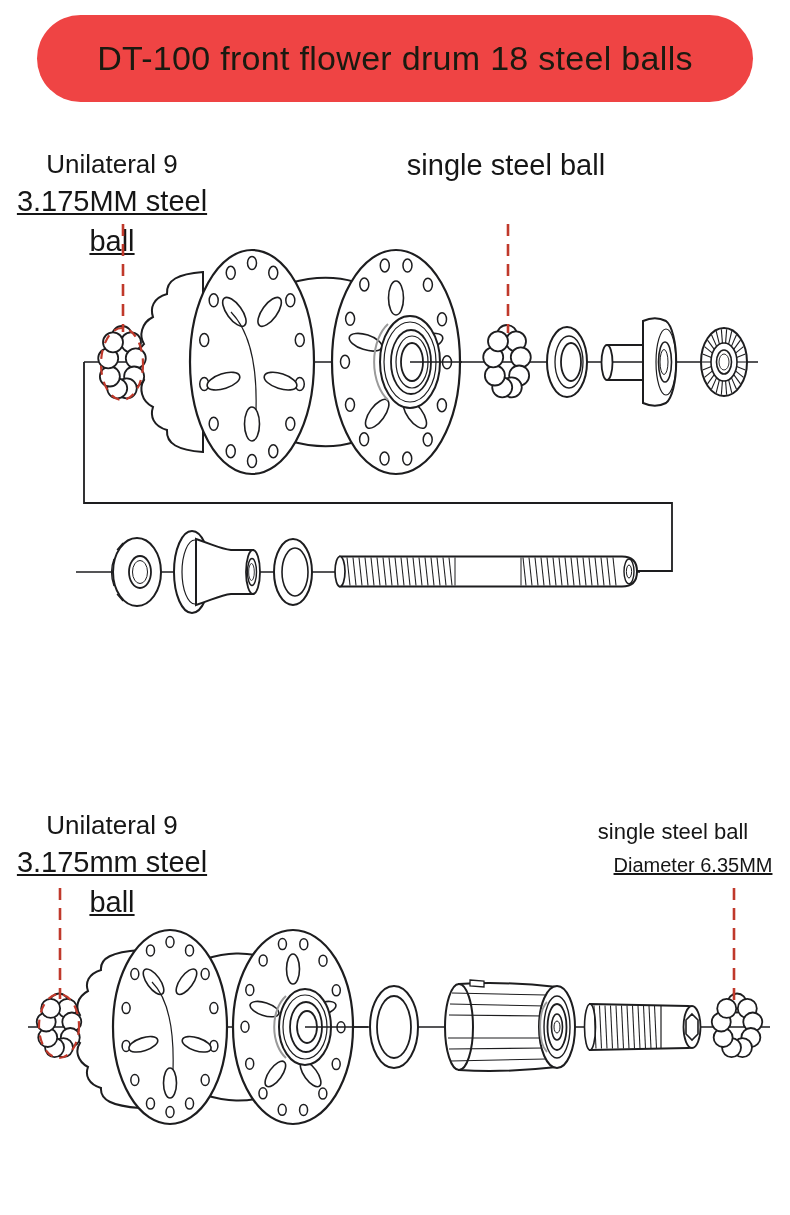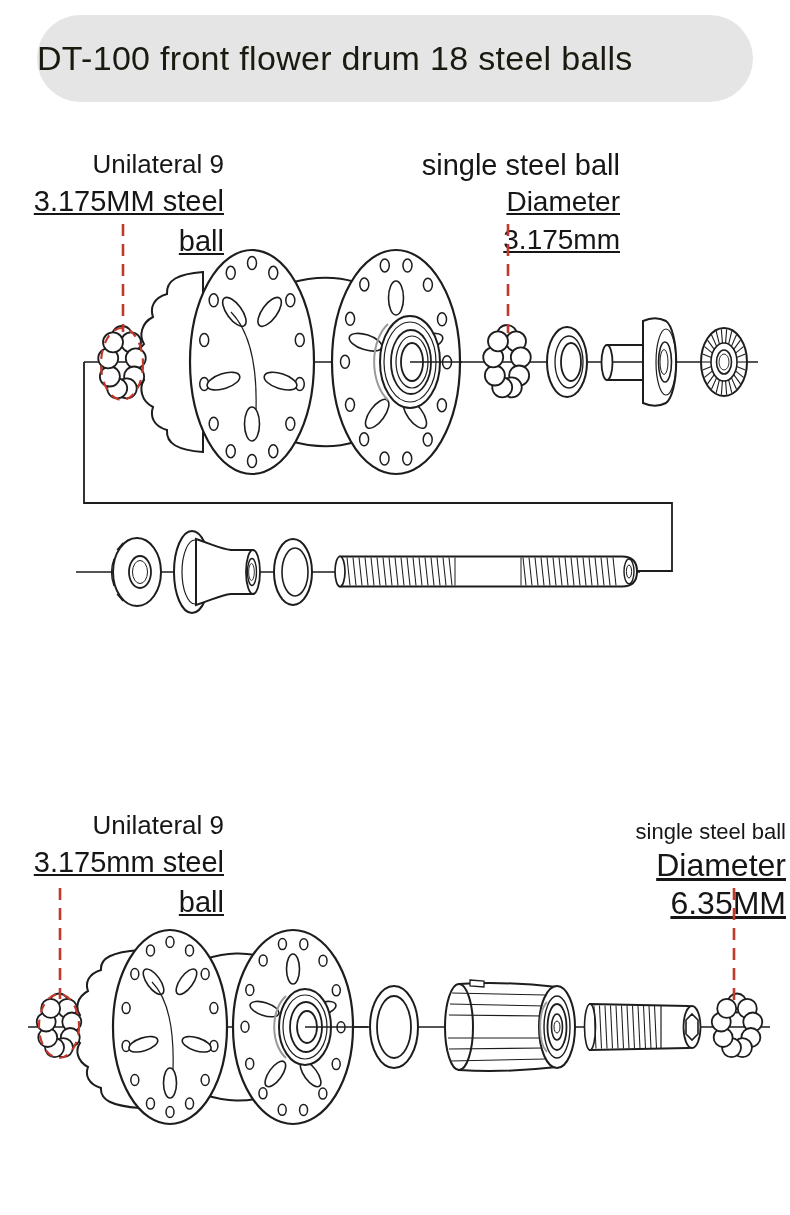--- a/index.html
+++ b/index.html
@@ -1,37 +1,37 @@
 <!DOCTYPE html>
 <html><head>
 <meta charset="utf-8">
 <style>
   html,body{margin:0;padding:0;background:#ffffff;}
   .page{position:relative;width:790px;height:1215px;background:#ffffff;overflow:hidden;
         font-family:"Liberation Sans","DejaVu Sans",sans-serif;color:#161616;}
-  .banner{position:absolute;left:37px;width:716px;height:87px;background:#e5e5e5;
-          border-radius:44px;display:flex;align-items:center;justify-content:flex-start;}
+  .banner{position:absolute;left:37px;width:716px;height:87px;background:#ef4444;
+          border-radius:44px;display:flex;align-items:center;justify-content:center;}
   .banner span{font-size:34px;font-weight:500;letter-spacing:.3px;color:#1a1a10;white-space:nowrap;}
   #front-banner{top:15px;}
   #rear-banner{top:673px;}
-  .annot{position:absolute;text-align:right;line-height:1;}
+  .annot{position:absolute;text-align:center;line-height:1;}
   .annot .l1{display:block;}
   .annot .l2{display:block;text-decoration:underline;}
   #front-left-annotation{left:0;top:147px;width:224px;}
   #front-left-annotation .l1{font-size:26px;line-height:34px;}
   #front-left-annotation .l2{font-size:29px;line-height:40px;}
   #front-right-annotation{left:392px;top:147px;width:228px;}
   #front-right-annotation .l1{font-size:29px;line-height:36px;}
   #front-right-annotation .l2{font-size:28px;line-height:38px;}
   #rear-left-annotation{left:0;top:808px;width:224px;}
   #rear-left-annotation .l1{font-size:26px;line-height:34px;}
   #rear-left-annotation .l2{font-size:29px;line-height:40px;}
   #rear-right-annotation{left:560px;top:818px;width:226px;}
   #rear-right-annotation .l1{font-size:22px;line-height:28px;}
-  #rear-right-annotation .l2{font-size:32px;line-height:38px;margin-left:40px;}
+  #rear-right-annotation .l2{font-size:20px;line-height:38px;margin-left:40px;}
   svg.diag{position:absolute;left:0;}
   #front-diagram{top:220px;}
   #rear-diagram{top:880px;}
   svg .ln{stroke:#1d1d1f;fill:none;}
   svg .wh{fill:#ffffff;stroke:#1d1d1f;}
   svg .red{stroke:#c0392b;fill:none;}
 </style>
 </head>
 <body>
 
@@ -41,21 +41,20 @@
     <span>DT-100 front flower drum 18 steel balls</span>
   </div>
 
   <div class="annot" id="front-left-annotation">
     <span class="l1">Unilateral 9</span>
     <span class="l2">3.175MM steel ball</span>
   </div>
 
   <div class="annot" id="front-right-annotation">
     <span class="l1">single steel ball</span>
-    <span class="l2">Diameter 3.175mm</span>
   </div>
 
   <svg class="diag" id="front-diagram" width="790" height="430" viewBox="0 0 790 430">
 
     <path class="ln" d="M 84 142 H 758" stroke-width="1.5"></path>
     <path class="ln" d="M 84 142 V 283 H 672 V 351 H 637" stroke-width="1.8"></path>
     <path class="ln" d="M 76 352 H 640" stroke-width="1.5"></path>
 
     <path class="wh" stroke-width="2" d="M 203,52 C 178,54 166,60 167,74 C 153,78 150,88 153,97 C 141,103 139,116 144,124
          C 135,132 135,152 144,160 C 139,168 141,181 153,187 C 150,196 153,206 167,210

